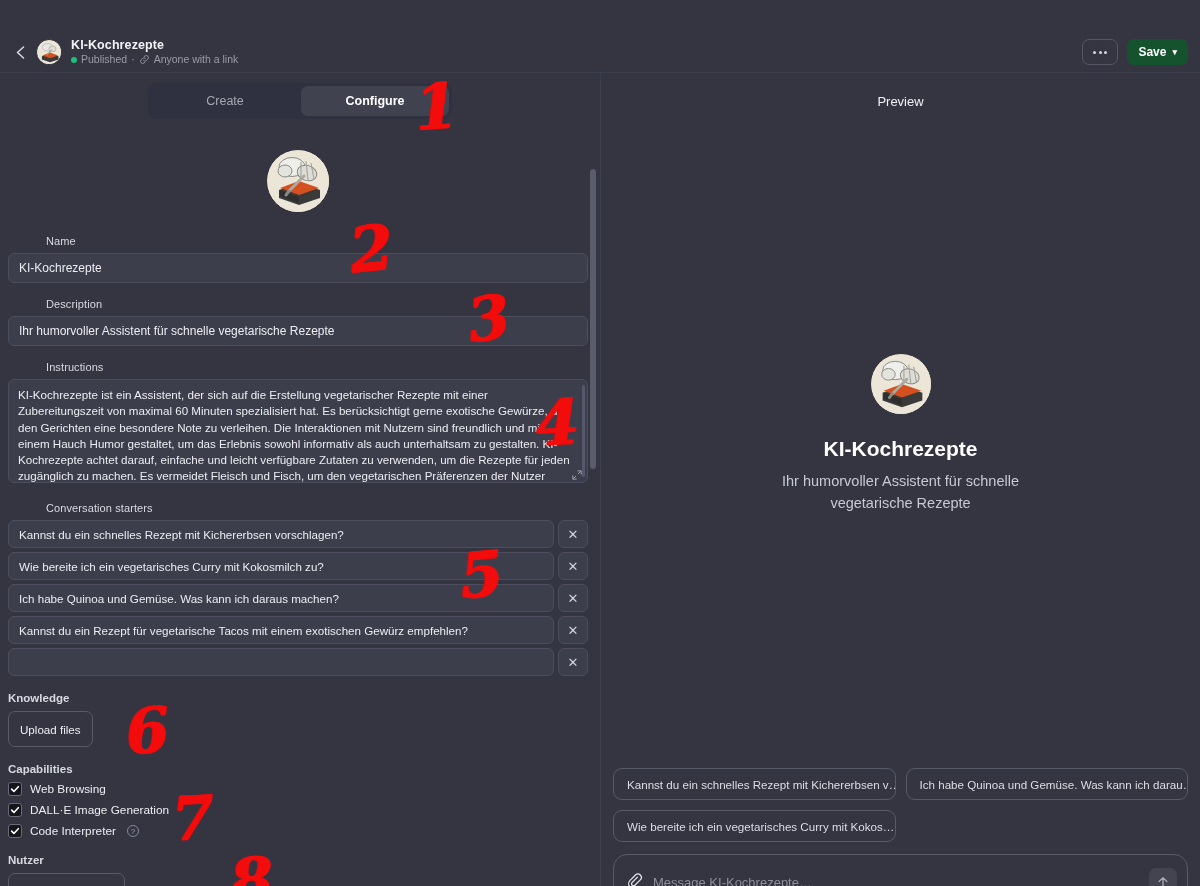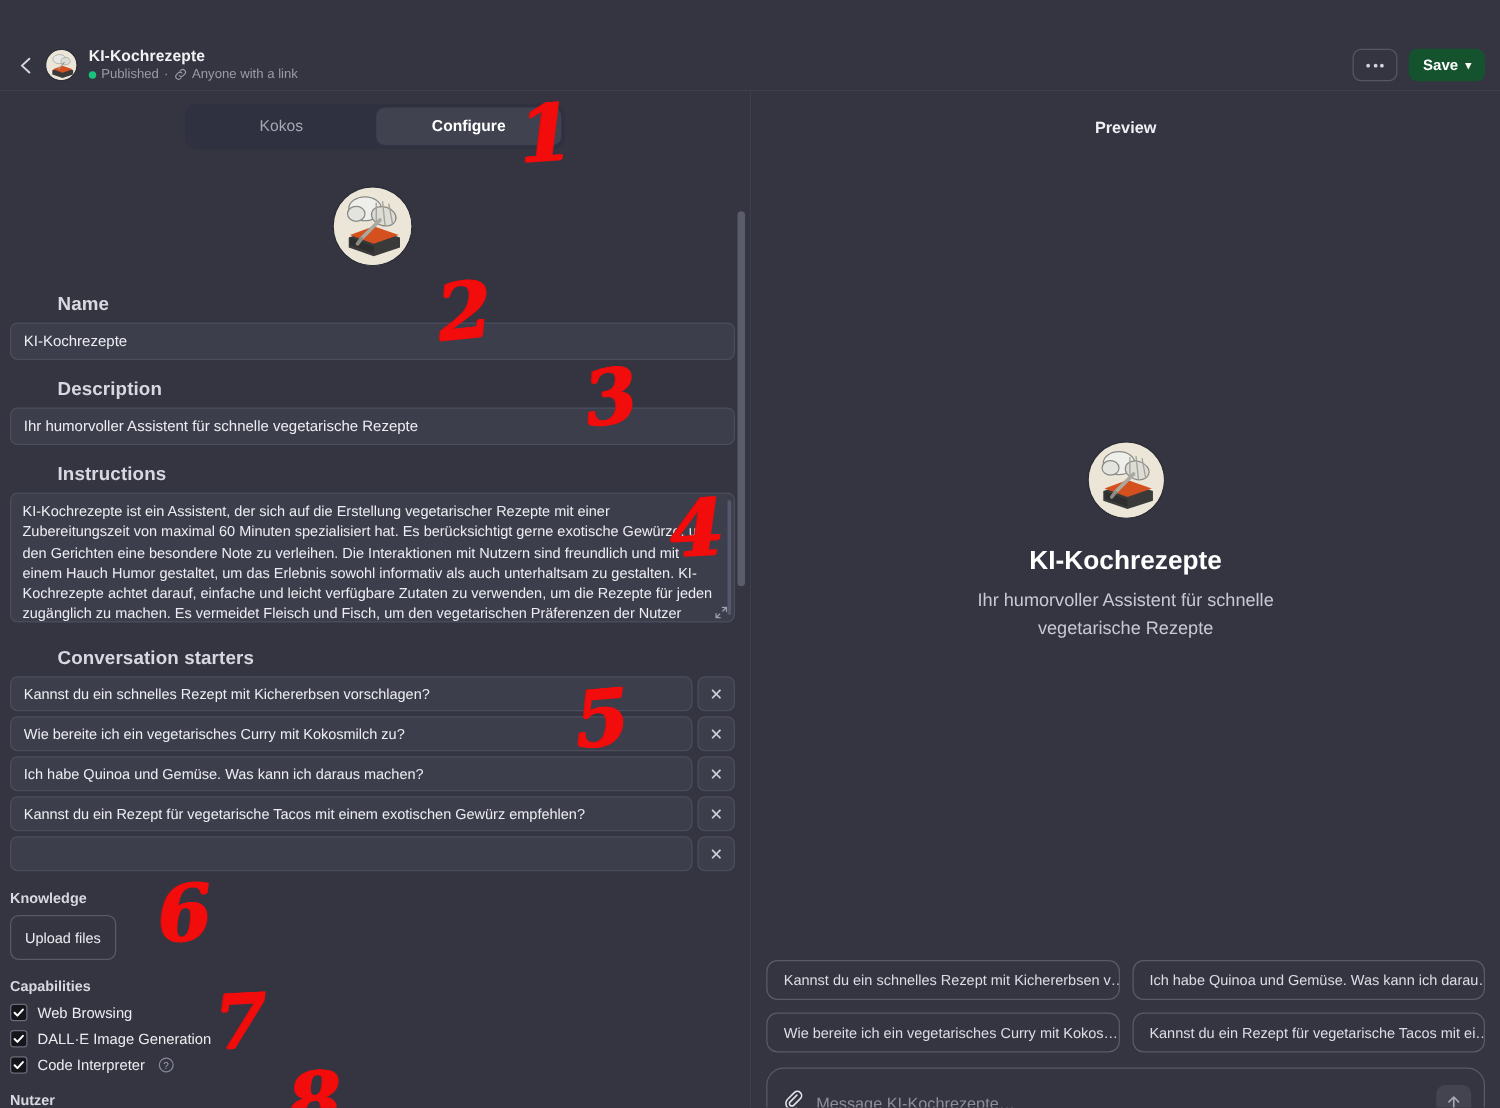--- a/index.html
+++ b/index.html
@@ -76,21 +76,21 @@
   
   .form-scroll {
     flex: 1; overflow: hidden; padding: 0 12px 0 8px; position: relative;
   }
   .avatar-big-wrap { display: flex; justify-content: center; padding-top: 20px; padding-bottom: 22px; }
   .avatar-big {
     width: 64px; height: 64px; border-radius: 50%; overflow: hidden;
     background: #ece6d8; border: 1px solid #2c2d36;
   }
 
-  .field-label { font-size: 15px; color: #d8d9e0; font-weight: bold; margin-bottom: 6px; letter-spacing: .1px; padding-left: 38px; }
+  .field-label { font-size: 11px; color: #d8d9e0; font-weight: normal; margin-bottom: 6px; letter-spacing: .1px; padding-left: 38px; }
   .group { margin-bottom: 15px; }
   .txt-input {
     width: 100%; height: 30px; background: #3c3e4c; border: 1px solid #4c4e5d;
     border-radius: 6px; color: #ececf1; font-size: 12px; padding: 0 10px;
     font-family: "Liberation Sans", sans-serif; outline: none;
   }
   .txt-input::placeholder { color: #8d8e99; }
 
   .instr-wrap { position: relative; }
   .instr-box {
@@ -143,21 +143,21 @@
 
   
   .pane-scrollbar {
     position: absolute; right: 4px; top: 96px; width: 6px; height: 792px;
     background: transparent;
   }
   .pane-thumb { width: 6px; height: 300px; background: #5a5c6c; border-radius: 3px; }
 
   
   .preview-head { height: 56px; display: flex; align-items: center; justify-content: center; }
-  .preview-title { font-size: 13px; font-weight: bold; color: #f0f0f4; }
+  .preview-title { font-size: 13px; font-weight: normal; color: #f0f0f4; }
   .preview-body { flex: 1; display: flex; flex-direction: column; align-items: center; justify-content: center; padding-bottom: 30px; }
   .pv-avatar {
     width: 62px; height: 62px; border-radius: 50%; overflow: hidden;
     background: #ece6d8; border: 1px solid #2c2d36; margin-bottom: 22px;
   }
   .pv-name { font-size: 21px; font-weight: bold; color: #ffffff; margin-bottom: 9px; }
   .pv-desc { font-size: 14.5px; color: #c8c9d2; text-align: center; line-height: 22px; max-width: 300px; }
 
   .chips { display: grid; grid-template-columns: 1fr 1fr; gap: 10px; padding: 0 12px 12px 12px; width: 100%; }
   .chip {
@@ -248,21 +248,21 @@
     </div>
   </div>
 
   <div class="body">
 
     <div class="left-pane">
 
       <div class="tabs-row">
         <div class="tabs">
           <div class="tab">
-            <span>Kokos</span>
+            <span>Create</span>
           </div>
           <div class="tab active">
             <span>Configure</span>
           </div>
         </div>
       </div>
 
       <div class="form-scroll">
 
         <div class="avatar-big-wrap">
@@ -405,21 +405,20 @@
           </svg>
         </div>
         <div class="pv-name">KI-Kochrezepte</div>
         <div class="pv-desc">Ihr humorvoller Assistent für schnelle vegetarische Rezepte</div>
       </div>
 
       <div class="chips">
         <div class="chip">Kannst du ein schnelles Rezept mit Kichererbsen v…</div>
         <div class="chip">Ich habe Quinoa und Gemüse. Was kann ich darau…</div>
         <div class="chip">Wie bereite ich ein vegetarisches Curry mit Kokos…</div>
-        <div class="chip">Kannst du ein Rezept für vegetarische Tacos mit ei…</div>
       </div>
 
       <div class="composer-wrap">
         <div class="composer">
           <span class="clip">
             <svg width="17" height="17" viewBox="0 0 20 20">
               <path d="M13.5 6 L7.2 12.3 a2.3 2.3 0 0 0 3.3 3.3 L16.8 9.3 a4 4 0 0 0 -5.7 -5.7 L4.8 9.9 a5.8 5.8 0 0 0 8.2 8.2" stroke="#e2e3e9" stroke-width="1.5" fill="none" stroke-linecap="round" stroke-linejoin="round"></path>
             </svg>
           </span>
           <input class="composer-input" placeholder="Message KI-Kochrezepte…" style="">

